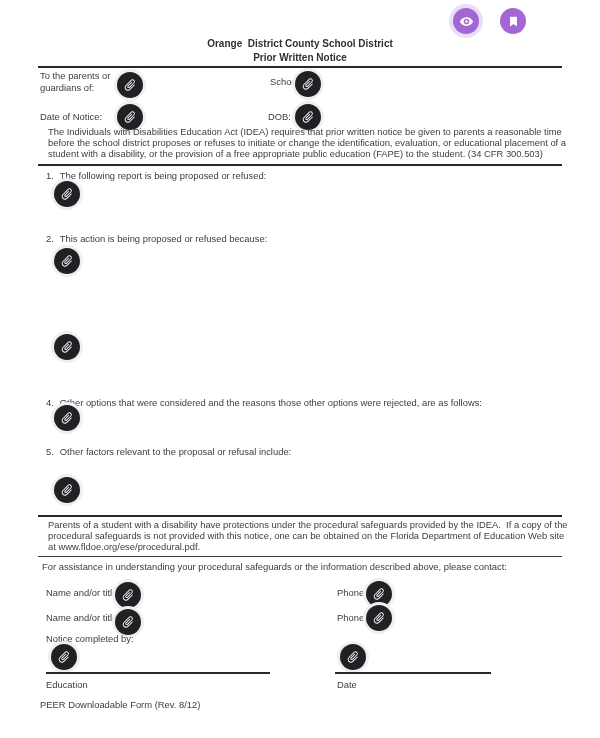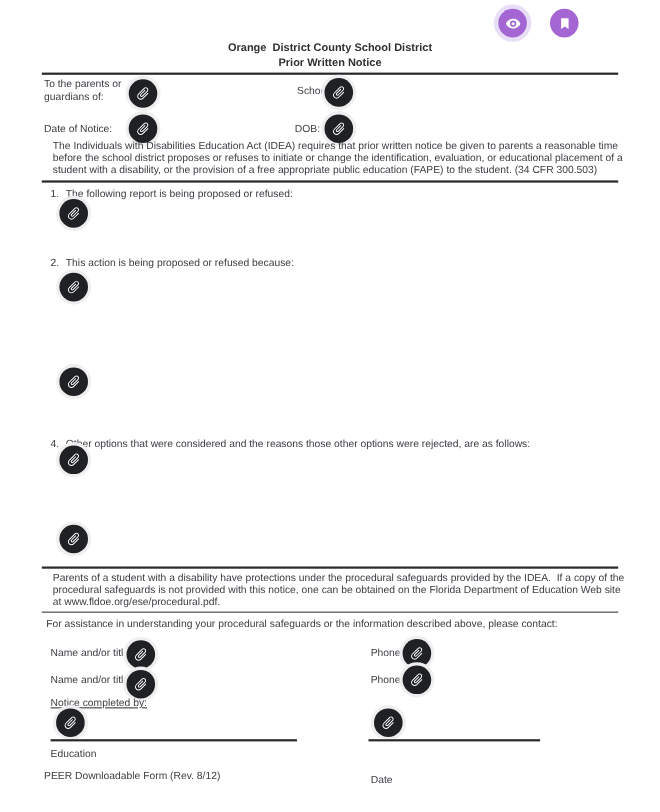--- a/index.html
+++ b/index.html
@@ -50,28 +50,28 @@
   .item-lbl{position:absolute;left:46px;width:514px;line-height:11.2px;}
   .item-lbl .num{margin-right:6px;}
   .i1l{top:170px;} .i2l{top:233px;} .i3l{top:297px;} .i4l{top:373px;margin-top:24px;} .i5l{top:446px;}
   .i1c{left:54px;top:181px;} .i2c{left:54px;top:248px;} .i3c{left:54px;top:334px;}
   .i4c{left:54px;top:405px;} .i5c{left:54px;top:477px;}
   
   .n1l{left:46px;top:587px;} .p1l{left:337px;top:587px;}
   .n2l{left:46px;top:612px;} .p2l{left:337px;top:612px;}
   .n1c{left:115px;top:582px;} .p1c{left:366px;top:581px;}
   .n2c{left:115px;top:609px;} .p2c{left:366px;top:605px;}
-  .comp-lbl{left:46px;top:633px;text-decoration:underline;}
+  .comp-lbl{left:46px;top:633px;}
   .comp-clip{left:51px;top:644px;}
   .dateclip{left:340px;top:644px;}
   
   .sigline{left:46px;top:672px;width:224px;height:2px;background:#26282b;}
   .dateline{left:335px;top:672px;width:156px;height:2px;background:#26282b;}
   .sig-lbl{left:46px;top:679px;}
-  .date-lbl{left:337px;top:679px;margin-top:24px;}
+  .date-lbl{left:337px;top:679px;}
   .footer{left:40px;top:699px;}
 </style>
 </head>
 <body>
 
 <div class="page">
 
   <button class="round-btn eye-btn">
     <span style="display:flex;">
       <svg viewBox="0 0 24 24" width="15" height="15">
@@ -170,20 +170,23 @@
     <span class="num">4.</span><span>Other options that were considered and the reasons those other options were rejected, are as follows:</span>
   </div>
   <button class="clip-btn i4c">
     <span style="display:flex;">
         <svg viewBox="0 0 24 24" width="14" height="14">
           <path fill="#fff" d="M16.5 6v11.5c0 2.21-1.79 4-4 4s-4-1.79-4-4V5c0-1.38 1.12-2.5 2.5-2.5s2.5 1.12 2.5 2.5v10.5c0 .55-.45 1-1 1s-1-.45-1-1V6H10v9.5c0 1.38 1.12 2.5 2.5 2.5s2.5-1.12 2.5-2.5V5c0-2.21-1.79-4-4-4S7 2.79 7 5v12.5c0 3.04 2.46 5.5 5.5 5.5s5.5-2.46 5.5-5.5V6h-1.5z"></path>
         </svg>
       </span>
   </button>
 
+  <div class="item-lbl i5l">
+    <span class="num">5.</span><span>Other factors relevant to the proposal or refusal include:</span>
+  </div>
   <button class="clip-btn i5c">
     <span style="display:flex;">
         <svg viewBox="0 0 24 24" width="14" height="14">
           <path fill="#fff" d="M16.5 6v11.5c0 2.21-1.79 4-4 4s-4-1.79-4-4V5c0-1.38 1.12-2.5 2.5-2.5s2.5 1.12 2.5 2.5v10.5c0 .55-.45 1-1 1s-1-.45-1-1V6H10v9.5c0 1.38 1.12 2.5 2.5 2.5s2.5-1.12 2.5-2.5V5c0-2.21-1.79-4-4-4S7 2.79 7 5v12.5c0 3.04 2.46 5.5 5.5 5.5s5.5-2.46 5.5-5.5V6h-1.5z"></path>
         </svg>
       </span>
   </button>
 
   <div class="abs rule r3"></div>
 

